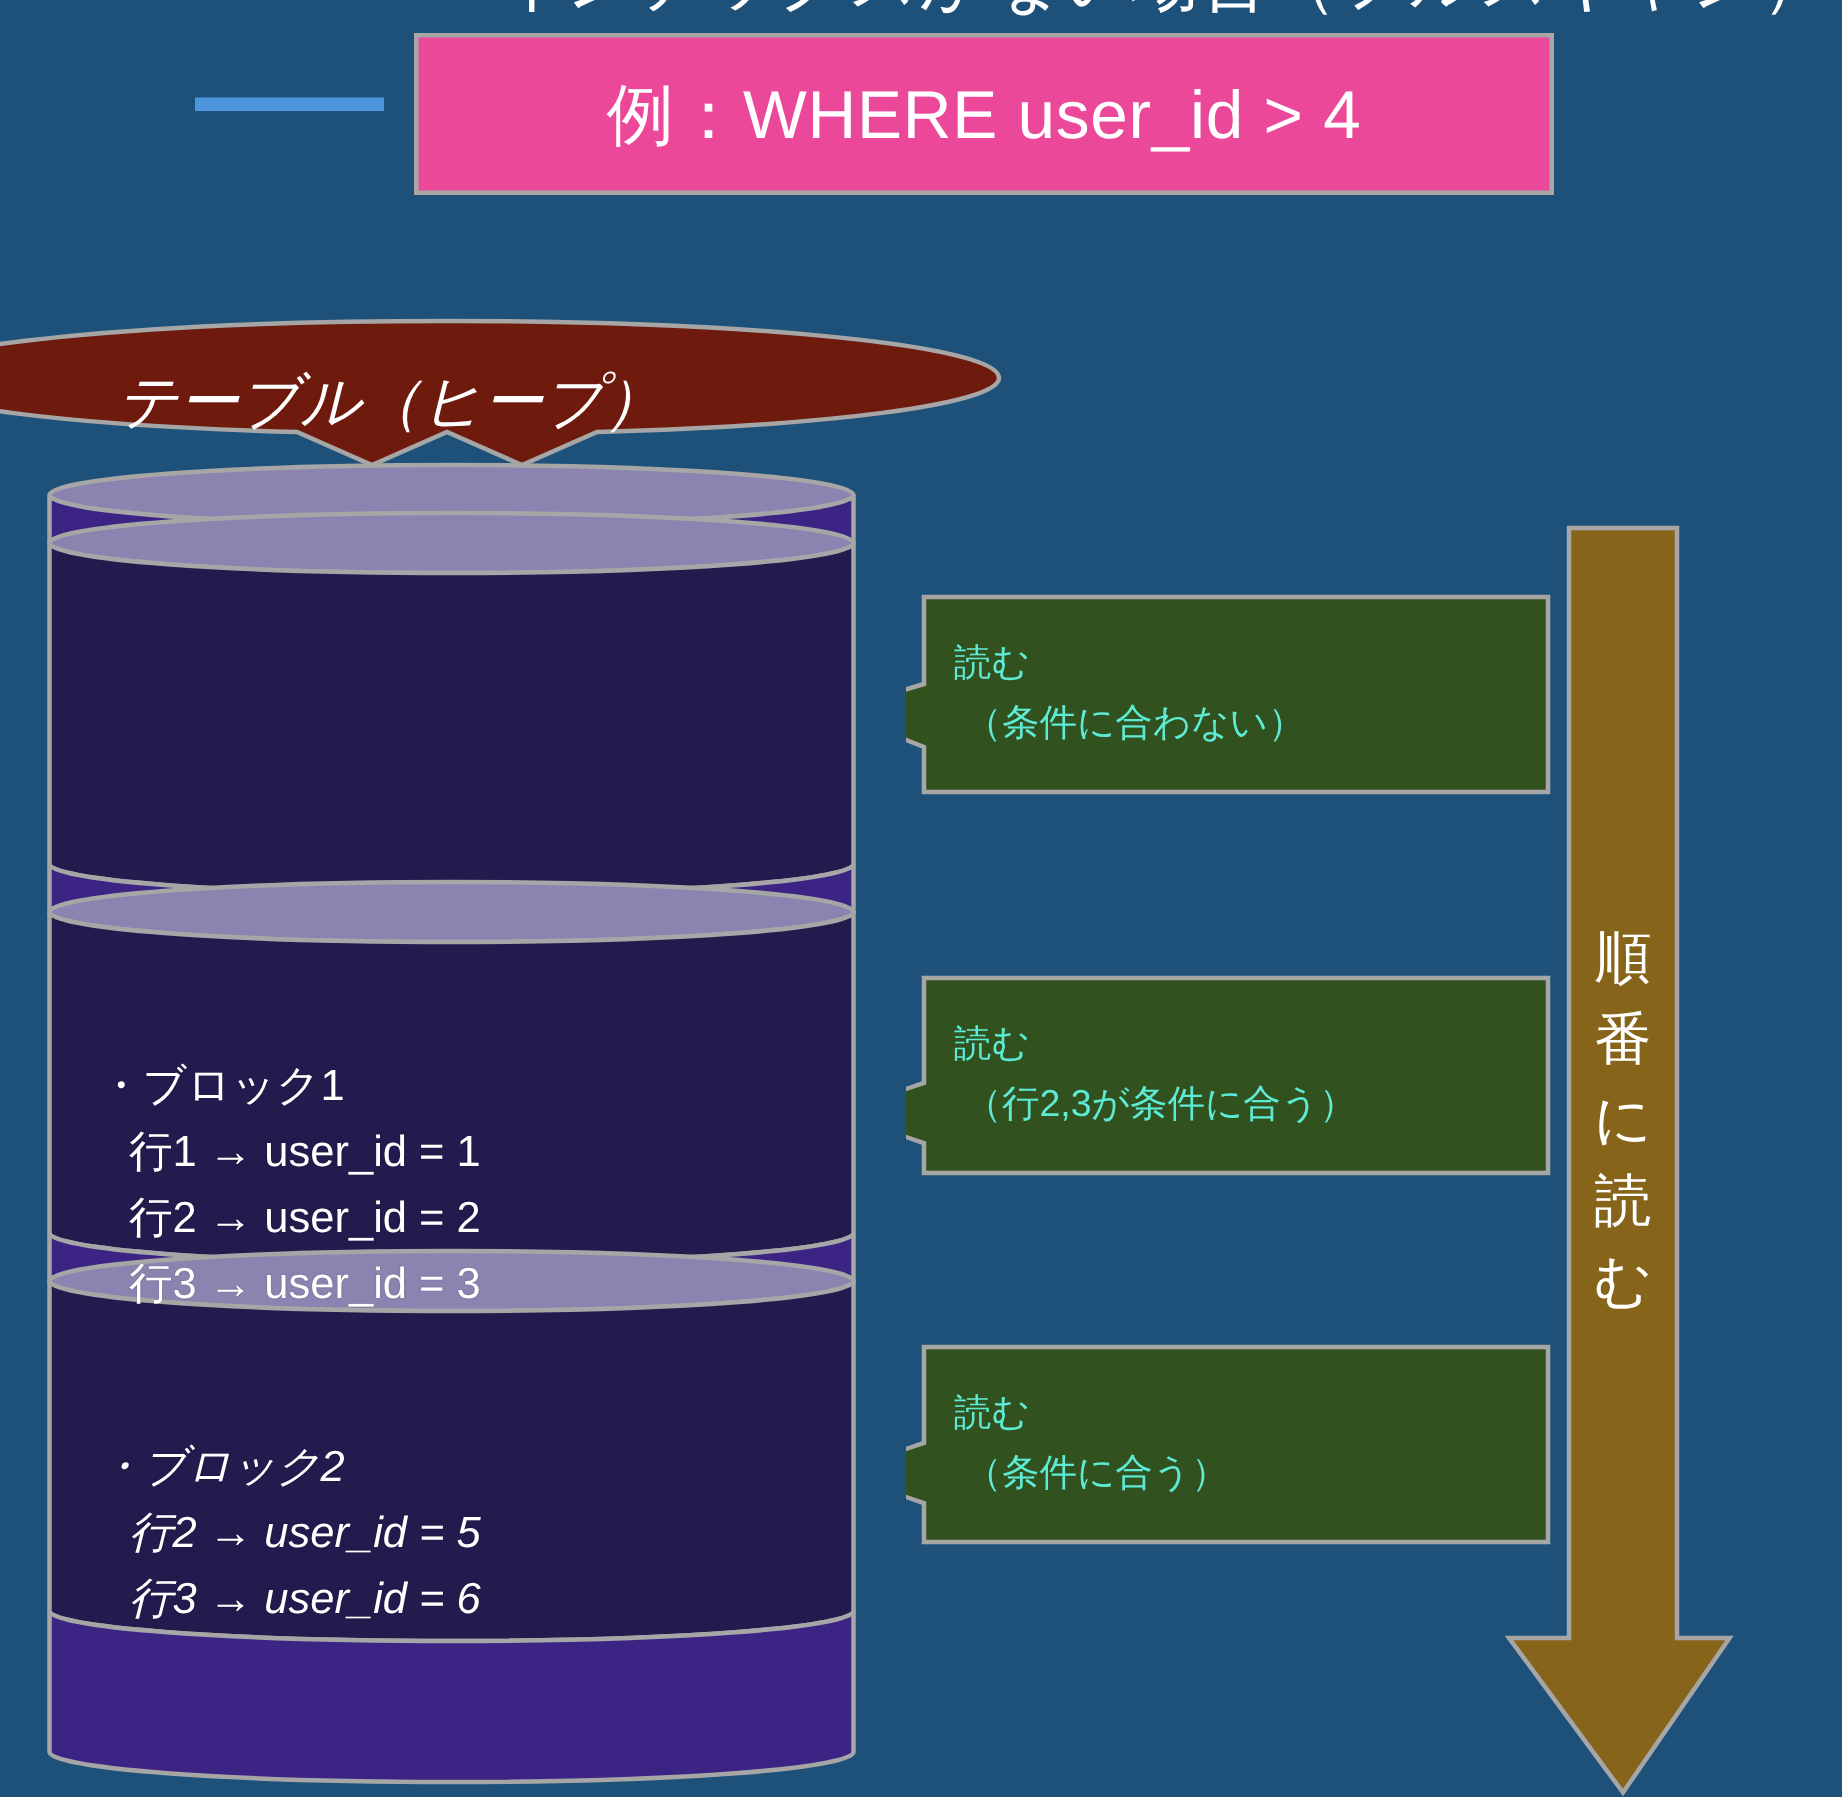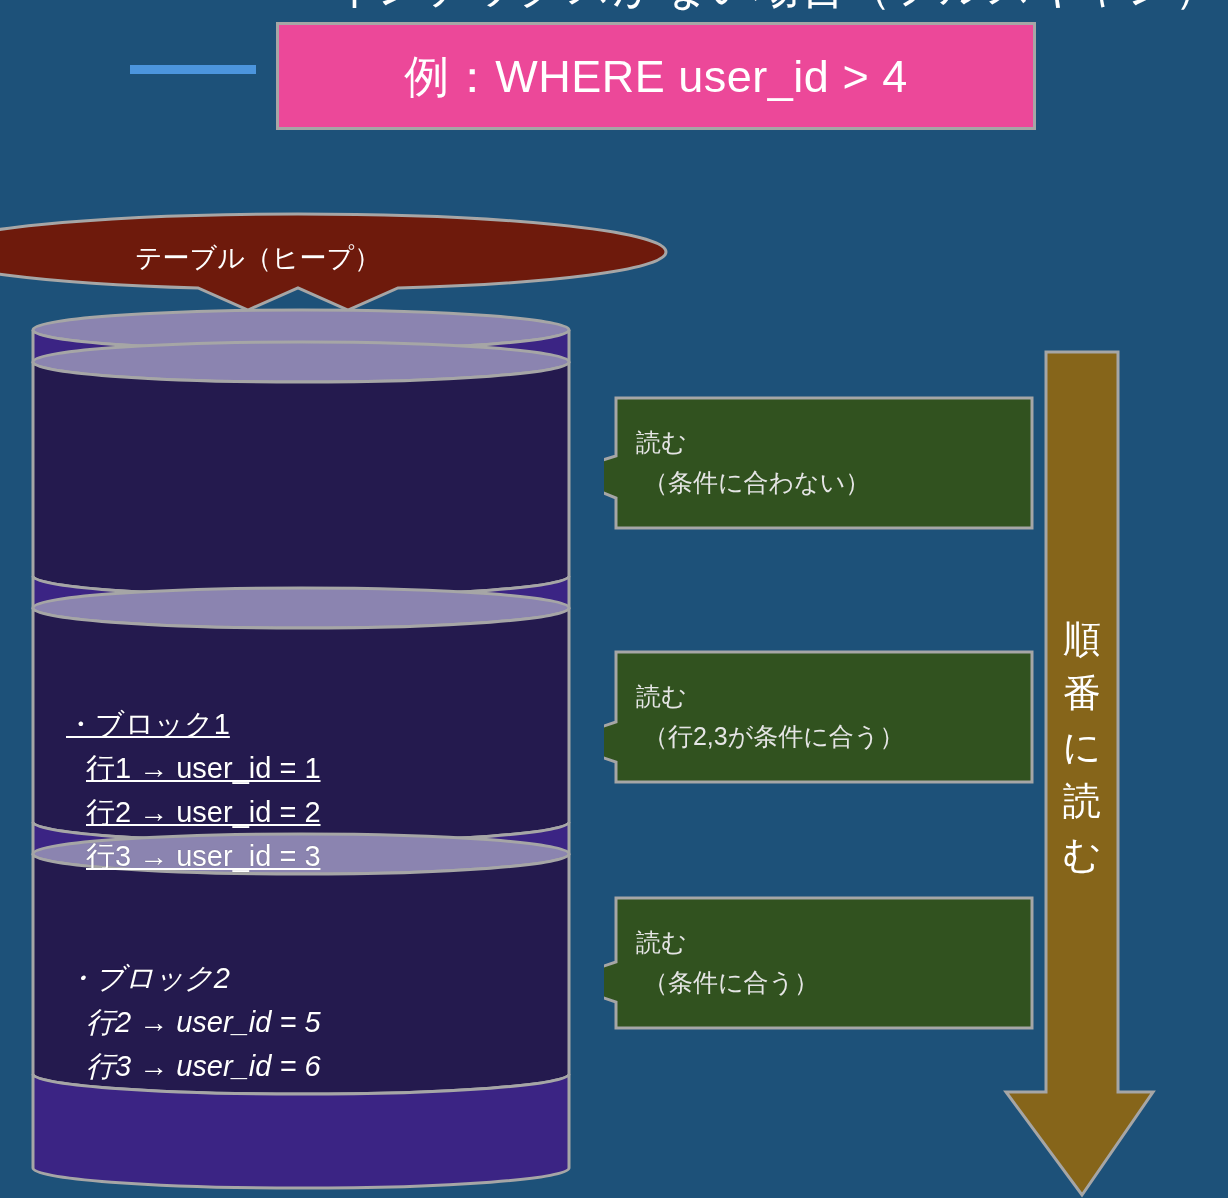--- a/index.html
+++ b/index.html
@@ -66,58 +66,59 @@
     width: 740px; height: 100px;
   }
   #heap-callout svg { display: block; }
   #heap-callout-label {
     position: absolute;
     left: 150px;
     top: 28px;
     width: 360px;
     text-align: center;
     color: #ffffff;
-    font-size: 27px;
+    font-size: 40px;
     white-space: nowrap;
+    font-style: italic;
   }
 
   
   #cylinder {
     position: absolute;
     left: 26px;
     top: 306px;
     width: 550px;
     height: 886px;
   }
   #cylinder svg { display: block; }
   .block-text {
     position: absolute;
     left: 60px;
     color: #ffffff;
     font-size: 29px;
     line-height: 44px;
     white-space: pre;
     text-shadow: 0 0 1px rgba(0,0,0,0.35);
   }
-  #block-text-1 { top: 396px; text-decoration: underline; }
+  #block-text-1 { top: 396px; }
   #block-text-2 { top: 650px; font-style: italic; }
   .block-line-lead { margin-left: -20px; }
 
   
   .green-callout {
     position: absolute;
     width: 430px;
     height: 134px;
   }
   .green-callout svg { display: block; }
   .green-callout-text {
     position: absolute;
     left: 32px;
     top: 26px;
-    color: #e5e5e5;
+    color: #5eead4;
     font-size: 25px;
     line-height: 40px;
     white-space: pre;
   }
   #callout-1 { left: 604px; top: 396px; }
   #callout-2 { left: 604px; top: 650px; }
   #callout-3 { left: 604px; top: 896px; }
 
   
   #order-arrow {

